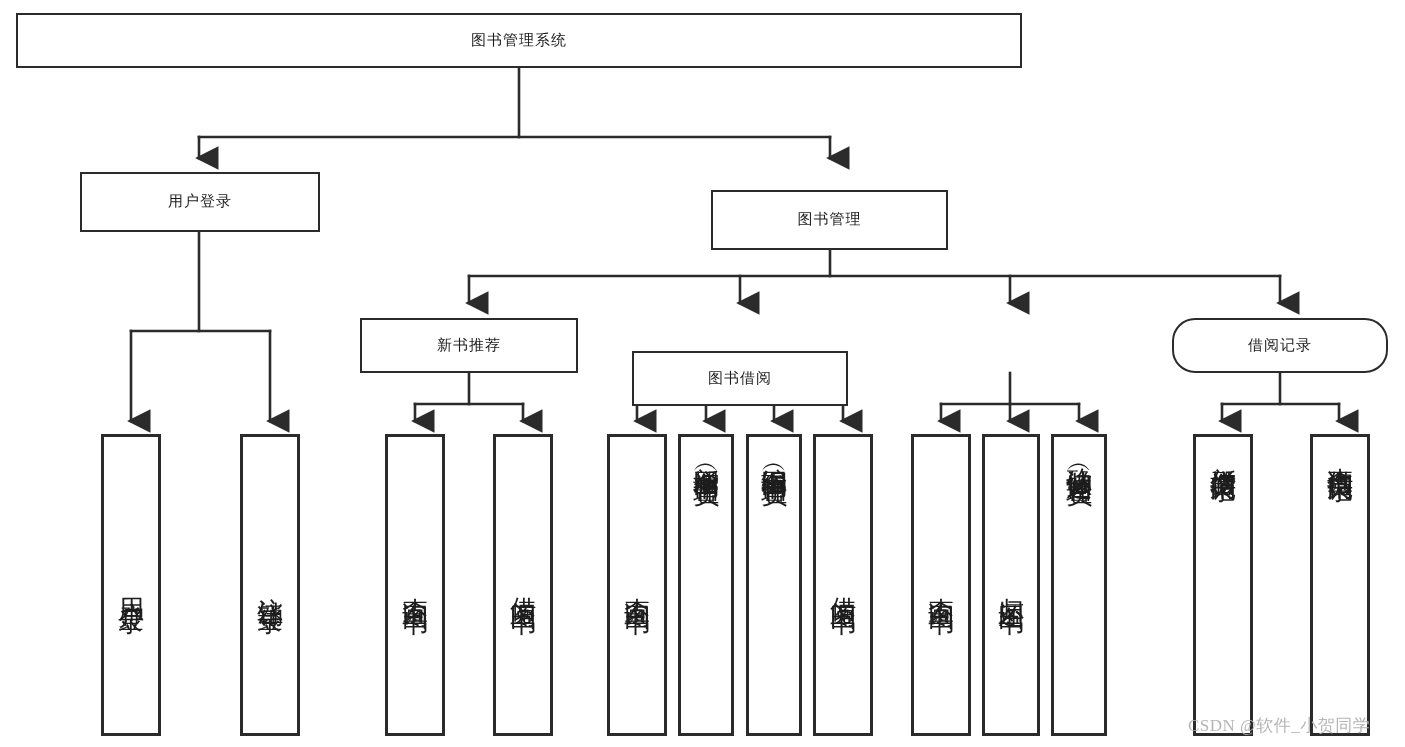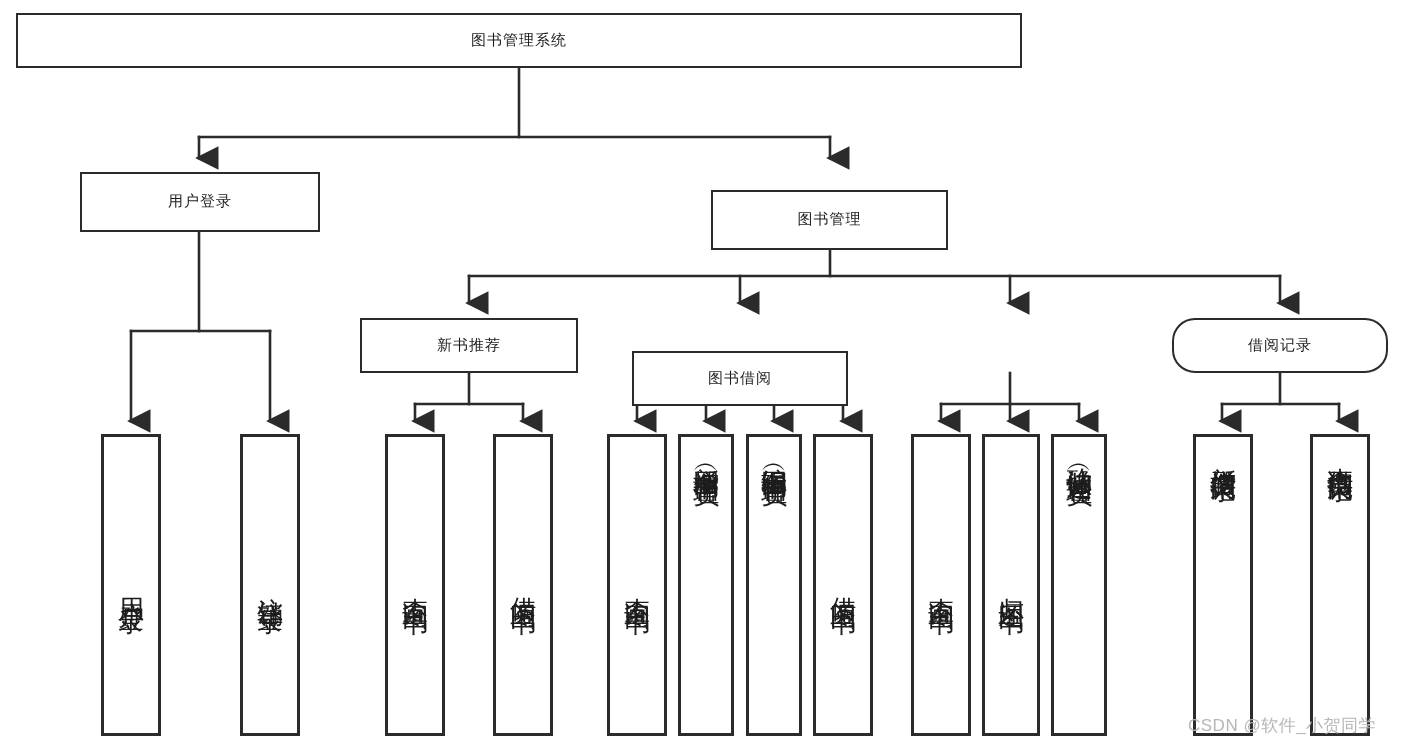--- a/index.html
+++ b/index.html
@@ -60,21 +60,21 @@
   .leaf.mid  { align-items:center; padding-top:0; }
 
   #watermark{
     position:absolute;
     left:1188px;
     top:714px;
     font-size:17px;
     color:#b6b6b6;
     white-space:nowrap;
     letter-spacing:.5px;
-    font-family:Liberation Sans, sans-serif;
+    font-family:Liberation Serif, serif;
   }
 </style>
 </head>
 <body>
 
 <div id="canvas">
 
   <svg id="wires" viewBox="0 0 1405 747" xmlns="http://www.w3.org/2000/svg">
     <defs>
       <marker id="arrow" viewBox="0 0 12 12" refX="6" refY="10" markerWidth="9" markerHeight="9" orient="auto-start-reverse">

